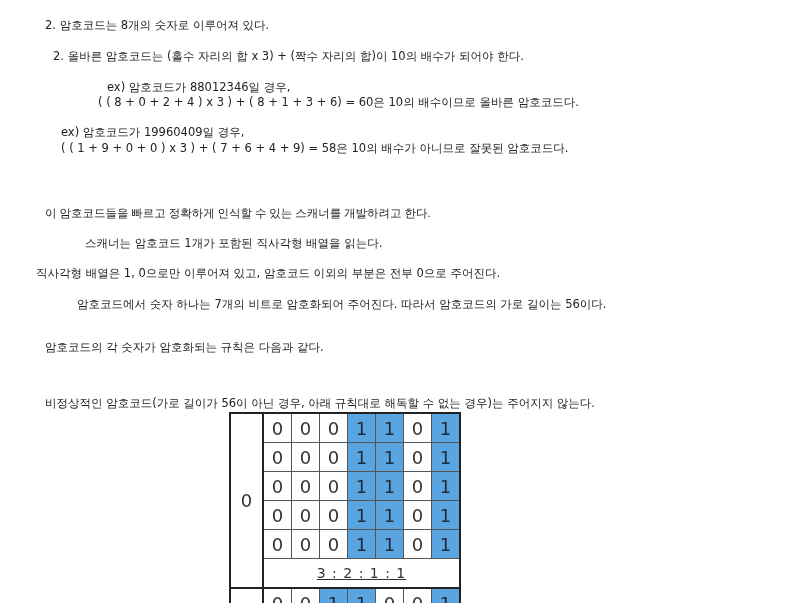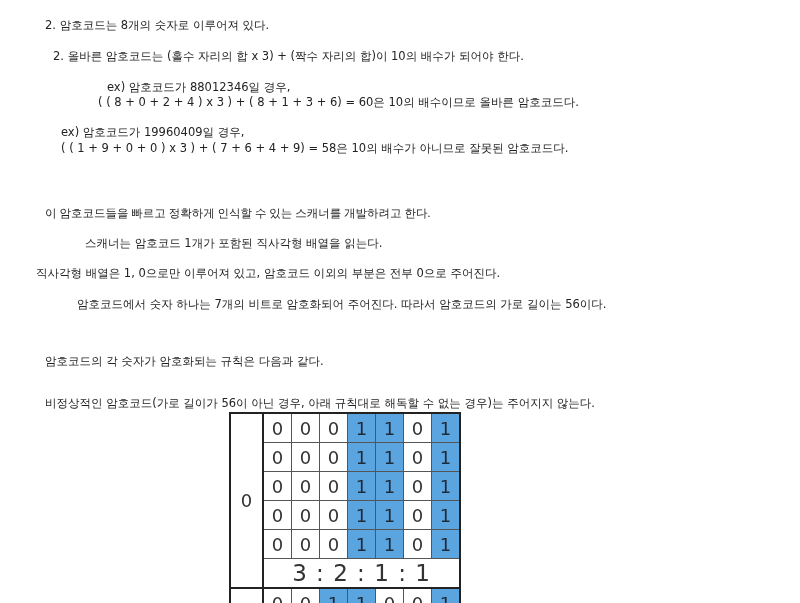--- a/index.html
+++ b/index.html
@@ -16,42 +16,42 @@
       font-size: 18px; color: #333; background: #fff;
     }
     .bit {
       width: 27px; height: 28px; border: 1px solid #555;
       font-size: 18px; color: #333; background: #fff;
       font-family: "DejaVu Sans", sans-serif;
     }
     .bit.on { background: #5aa5e0; color: #1d2a38; }
     .ratio {
       height: 28px; border: 1px solid #555; border-right: 2px solid #222;
-      font-size: 23px; color: #333; letter-spacing: 1px; background: #fff;
+      font-size: 14px; color: #333; letter-spacing: 1px; background: #fff; text-decoration: underline;
     }
     .right-edge { border-right: 2px solid #222 !important; }
     .top-edge { border-top: 2px solid #222 !important; }
   </style>
 </head>
 <body>
 
 <div id="doc">
   <div class="line" style="left:45px; top:18px;">2. 암호코드는 8개의 숫자로 이루어져 있다.</div>
   <div class="line" style="left:45px; top:49px;margin-left:8px;">2. 올바른 암호코드는 (홀수 자리의 합 x 3) + (짝수 자리의 합)이 10의 배수가 되어야 한다.</div>
 
   <div class="line" style="left:78px; top:80px;margin-left:29px;">ex) 암호코드가 88012346일 경우,</div>
   <div class="line" style="left:61px; top:95px;margin-left:37px;">( ( 8 + 0 + 2 + 4 ) x 3 ) + ( 8 + 1 + 3 + 6) = 60은 10의 배수이므로 올바른 암호코드다.</div>
   <div class="line" style="left:61px; top:125px;text-align:center;">ex) 암호코드가 19960409일 경우,</div>
   <div class="line" style="left:61px; top:141px;">( ( 1 + 9 + 0 + 0 ) x 3 ) + ( 7 + 6 + 4 + 9) = 58은 10의 배수가 아니므로 잘못된 암호코드다.</div>
 
   <div class="line" style="left:45px; top:206px;font-family:Liberation Serif, serif;">이 암호코드들을 빠르고 정확하게 인식할 수 있는 스캐너를 개발하려고 한다.</div>
   <div class="line" style="left:45px; top:236px;margin-left:40px;">스캐너는 암호코드 1개가 포함된 직사각형 배열을 읽는다.</div>
   <div class="line" style="left:36px; top:266px;text-align:right;">직사각형 배열은 1, 0으로만 이루어져 있고, 암호코드 이외의 부분은 전부 0으로 주어진다.</div>
   <div class="line" style="left:49px; top:297px;margin-left:28px;">암호코드에서 숫자 하나는 7개의 비트로 암호화되어 주어진다. 따라서 암호코드의 가로 길이는 56이다.</div>
-  <div class="line" style="left:45px; top:354px;">암호코드의 각 숫자가 암호화되는 규칙은 다음과 같다.</div>
+  <div class="line" style="left:45px; top:340px;">암호코드의 각 숫자가 암호화되는 규칙은 다음과 같다.</div>
   <div class="line" style="left:45px; top:396px;">비정상적인 암호코드(가로 길이가 56이 아닌 경우, 아래 규칙대로 해독할 수 없는 경우)는 주어지지 않는다.</div>
 </div>
 
 <table class="tbl" id="enc-table">
   <tbody id="enc-body">
       <tr>
         <td class="label-cell" rowspan="6">0</td>
         <td class="bit top-edge">0</td>
         <td class="bit top-edge">0</td>
         <td class="bit top-edge">0</td>

